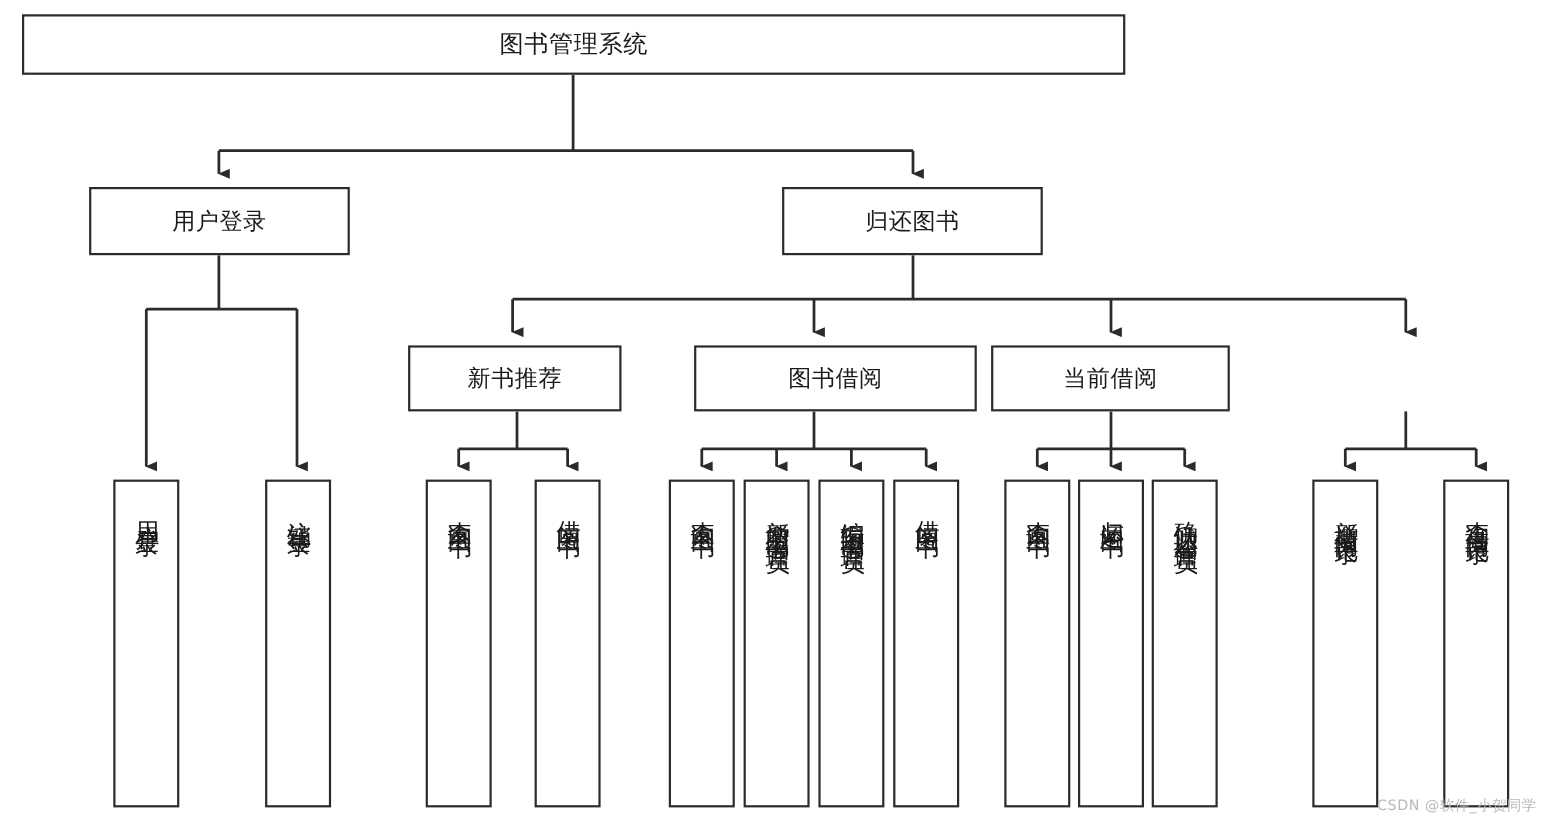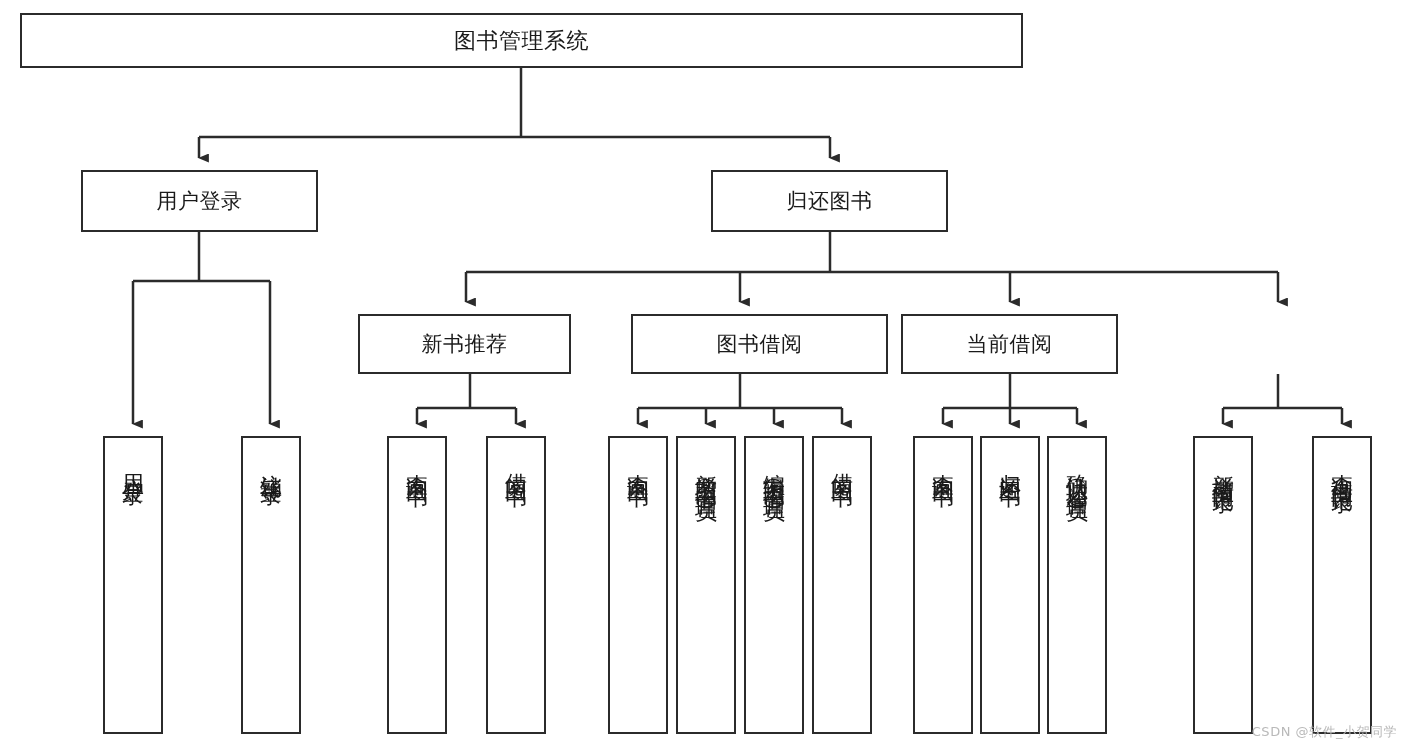--- a/index.html
+++ b/index.html
@@ -130,21 +130,21 @@
     <span class="label">图书管理系统</span>
   </div>
 
   <div class="node horiz" style="left:81px; top:170px; width:237px; height:62px;">
     <span class="label">用户登录</span>
   </div>
   <div class="node horiz" style="left:711px; top:170px; width:237px; height:62px;">
     <span class="label">归还图书</span>
   </div>
 
-  <div class="node horiz" style="left:358px; top:314px; width:213px; height:60px;">
+  <div class="node horiz" style="left:371px; top:314px; width:194px; height:60px;">
     <span class="label">新书推荐</span>
   </div>
   <div class="node horiz" style="left:631px; top:314px; width:257px; height:60px;">
     <span class="label">图书借阅</span>
   </div>
   <div class="node horiz" style="left:901px; top:314px; width:217px; height:60px;">
     <span class="label">当前借阅</span>
   </div>
 
   <div class="node vert" style="left:103px; top:436px; width:60px; height:298px;">

